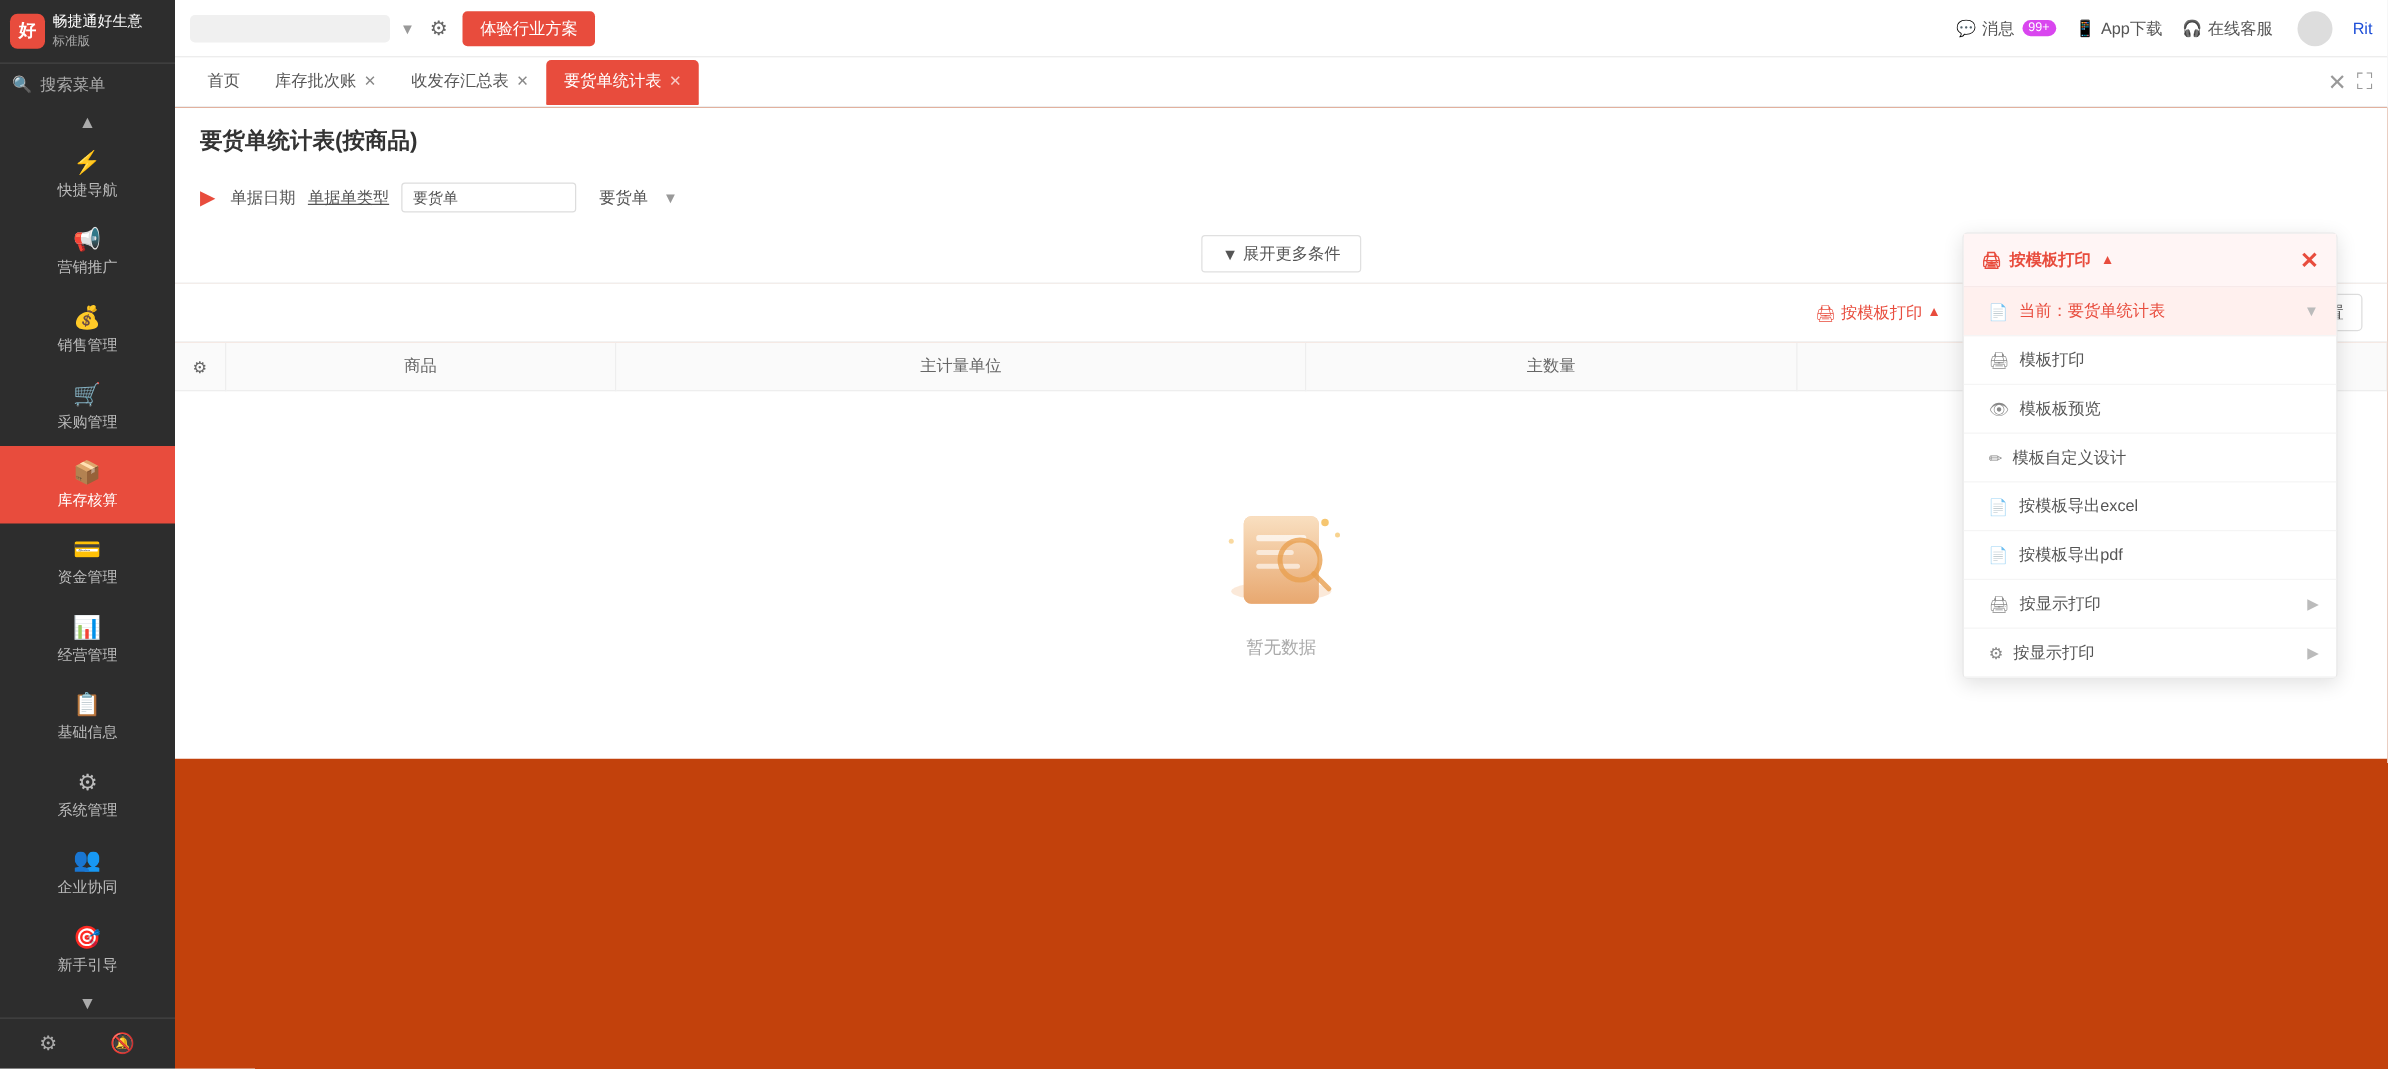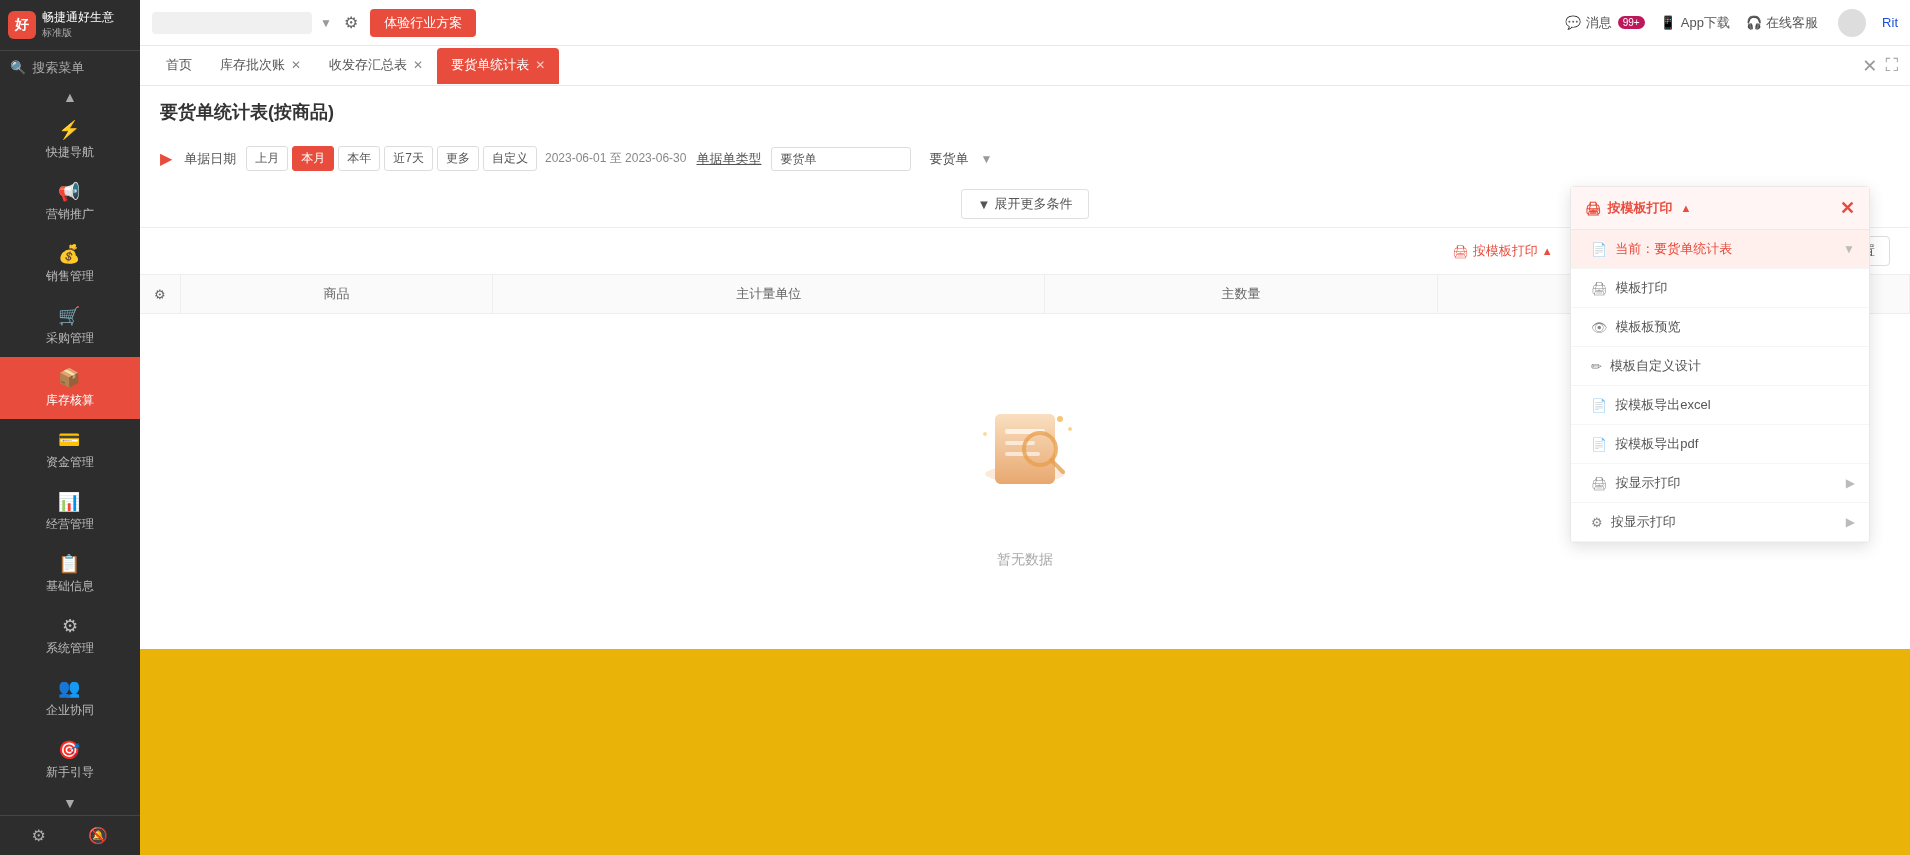--- a/index.html
+++ b/index.html
@@ -94,21 +94,21 @@
       border-radius: 4px;
       padding: 5px 14px;
       font-size: 13px;
       cursor: pointer;
       margin-left: 4px;
     }
     .topbar-spacer { flex: 1; }
     .topbar-right { display: flex; align-items: center; gap: 16px; }
     .topbar-right-item { display: flex; align-items: center; gap: 4px; color: #555; cursor: pointer; font-size: 13px; }
     .topbar-badge {
-      background: #be185d; color: #fff;
+      background: #d946ef; color: #fff;
       border-radius: 10px; font-size: 10px;
       padding: 1px 5px; margin-left: 2px;
     }
     .topbar-avatar {
       width: 28px; height: 28px; background: #ddd;
       border-radius: 50%; margin-left: 4px;
     }
     .topbar-username { color: #1d4ed8; font-size: 13px; }
 
     
@@ -137,21 +137,21 @@
       border-bottom: 2px solid #e84c3d;
     }
     .tab-close { font-size: 12px; opacity: 0.7; }
     .tab-home { color: #555; }
     .tabbar-right { margin-left: auto; display: flex; align-items: center; gap: 8px; }
     .tabbar-expand { font-size: 18px; color: #999; cursor: pointer; }
 
     
     .content {
       flex: 1;
-      background: #eab308;
+      background: #c2410c;
       overflow: auto;
       padding: 0;
       position: relative;
     }
     .page-header {
       background: #fff;
       padding: 14px 20px 0 20px;
       border-bottom: 1px solid #eee;
     }
     .page-title {
@@ -218,21 +218,20 @@
       color: #666;
       font-size: 13px;
       white-space: nowrap;
     }
     thead th:first-child { width: 40px; text-align: center; }
 
     
     .empty-state {
       display: flex; flex-direction: column; align-items: center;
       padding: 80px 0;
-      gap: 41px;
     }
     .empty-icon {
       width: 120px; height: 100px;
       position: relative;
       margin-bottom: 16px;
     }
     .empty-text { color: #aaa; font-size: 14px; }
 
     
     .print-dropdown {
@@ -428,29 +427,20 @@
   <div class="content">
 
     <div class="page-header">
       <div class="page-title">要货单统计表(按商品)</div>
 
       <div class="filter-bar">
 
         <span style="color:#e84c3d;font-size:16px;cursor:pointer;margin-right:2px;">▶</span>
 
         <span class="filter-label">单据日期</span>
-        <div class="filter-date-group">
-          <button class="date-btn">上月</button>
-          <button class="date-btn active">本月</button>
-          <button class="date-btn">本年</button>
-          <button class="date-btn">近7天</button>
-          <button class="date-btn">更多</button>
-          <button class="date-btn">自定义</button>
-          <span class="date-range">2023-06-01 至 2023-06-30</span>
-        </div>
 
         <span class="filter-type-label">单据单类型</span>
         <div class="filter-type-wrapper">
           <select class="filter-select">
             <option>要货单</option>
             <option>采购单</option>
           </select>
         </div>
 
         <span style="color:#555;font-size:13px;margin-left:8px;">要货单</span>

